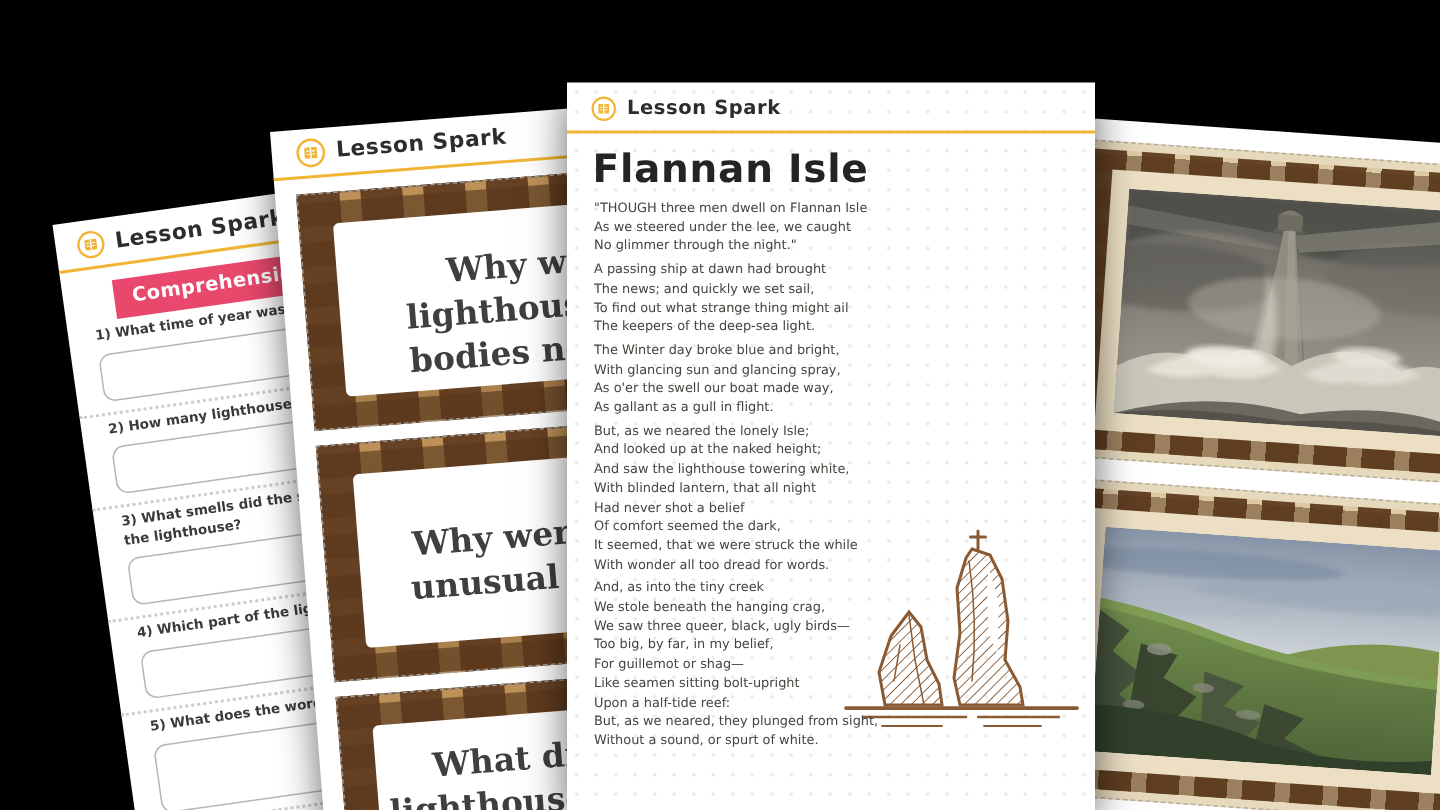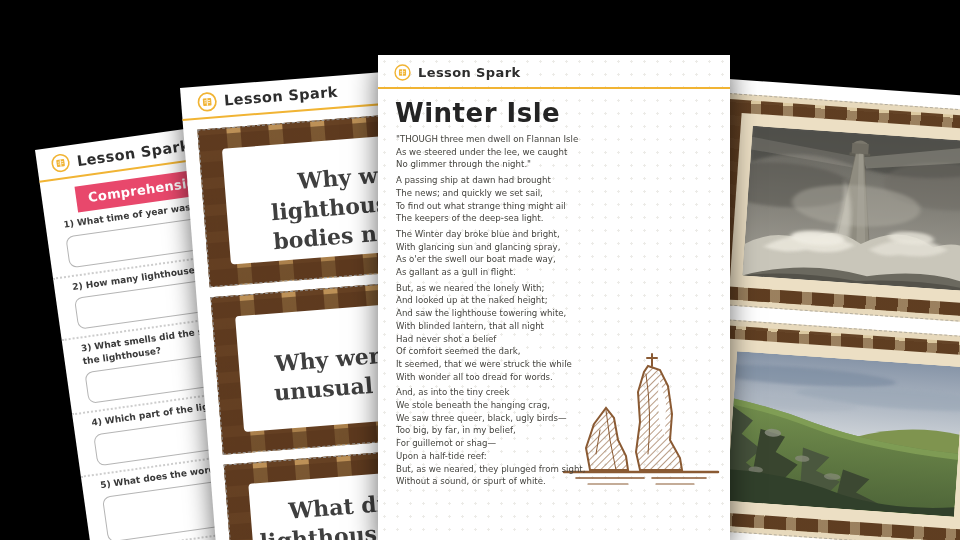--- a/index.html
+++ b/index.html
@@ -267,55 +267,56 @@
       <rect x="7" y="7.5" width="10" height="9" rx="1" fill="#F1B434"></rect>
       <line x1="12" y1="7.5" x2="12" y2="16.5" stroke="#fff" stroke-width="1.2"></line>
       <line x1="8.5" y1="10.5" x2="11" y2="10.5" stroke="#fff" stroke-width=".9"></line>
       <line x1="13" y1="10.5" x2="15.5" y2="10.5" stroke="#fff" stroke-width=".9"></line>
       <line x1="8.5" y1="13" x2="11" y2="13" stroke="#fff" stroke-width=".9"></line>
       <line x1="13" y1="13" x2="15.5" y2="13" stroke="#fff" stroke-width=".9"></line>
     </svg>
     <span class="ls-txt">Lesson Spark</span>
   </div>
   <hr class="gold-rule">
-  <h1>Winter Isle</h1>
+  <h1>Flannan Isle</h1>
   <div class="poem">
       <div class="stanza">
         <div class="pline">"THOUGH three men dwell on Flannan Isle</div>
         <div class="pline">As we steered under the lee, we caught</div>
         <div class="pline">No glimmer through the night."</div>
       </div>
       <div class="stanza">
         <div class="pline">A passing ship at dawn had brought</div>
         <div class="pline">The news; and quickly we set sail,</div>
         <div class="pline">To find out what strange thing might ail</div>
         <div class="pline">The keepers of the deep-sea light.</div>
       </div>
       <div class="stanza">
         <div class="pline">The Winter day broke blue and bright,</div>
         <div class="pline">With glancing sun and glancing spray,</div>
         <div class="pline">As o'er the swell our boat made way,</div>
         <div class="pline">As gallant as a gull in flight.</div>
       </div>
       <div class="stanza">
-        <div class="pline">But, as we neared the lonely With;</div>
+        <div class="pline">But, as we neared the lonely Isle;</div>
         <div class="pline">And looked up at the naked height;</div>
         <div class="pline">And saw the lighthouse towering white,</div>
         <div class="pline">With blinded lantern, that all night</div>
         <div class="pline">Had never shot a belief</div>
         <div class="pline">Of comfort seemed the dark,</div>
         <div class="pline">It seemed, that we were struck the while</div>
         <div class="pline">With wonder all too dread for words.</div>
       </div>
       <div class="stanza">
         <div class="pline">And, as into the tiny creek</div>
         <div class="pline">We stole beneath the hanging crag,</div>
         <div class="pline">We saw three queer, black, ugly birds—</div>
         <div class="pline">Too big, by far, in my belief,</div>
         <div class="pline">For guillemot or shag—</div>
+        <div class="pline">Like seamen sitting bolt-upright</div>
         <div class="pline">Upon a half-tide reef:</div>
         <div class="pline">But, as we neared, they plunged from sight,</div>
         <div class="pline">Without a sound, or spurt of white.</div>
       </div>
     </div>
 
   <svg class="illus" viewBox="0 0 170 150">
     <defs>
       <pattern id="hatch" width="5" height="5" patternUnits="userSpaceOnUse" patternTransform="rotate(45)">
         <line x1="0" y1="0" x2="0" y2="5" stroke="#8a5a33" stroke-width="1.2"></line>

